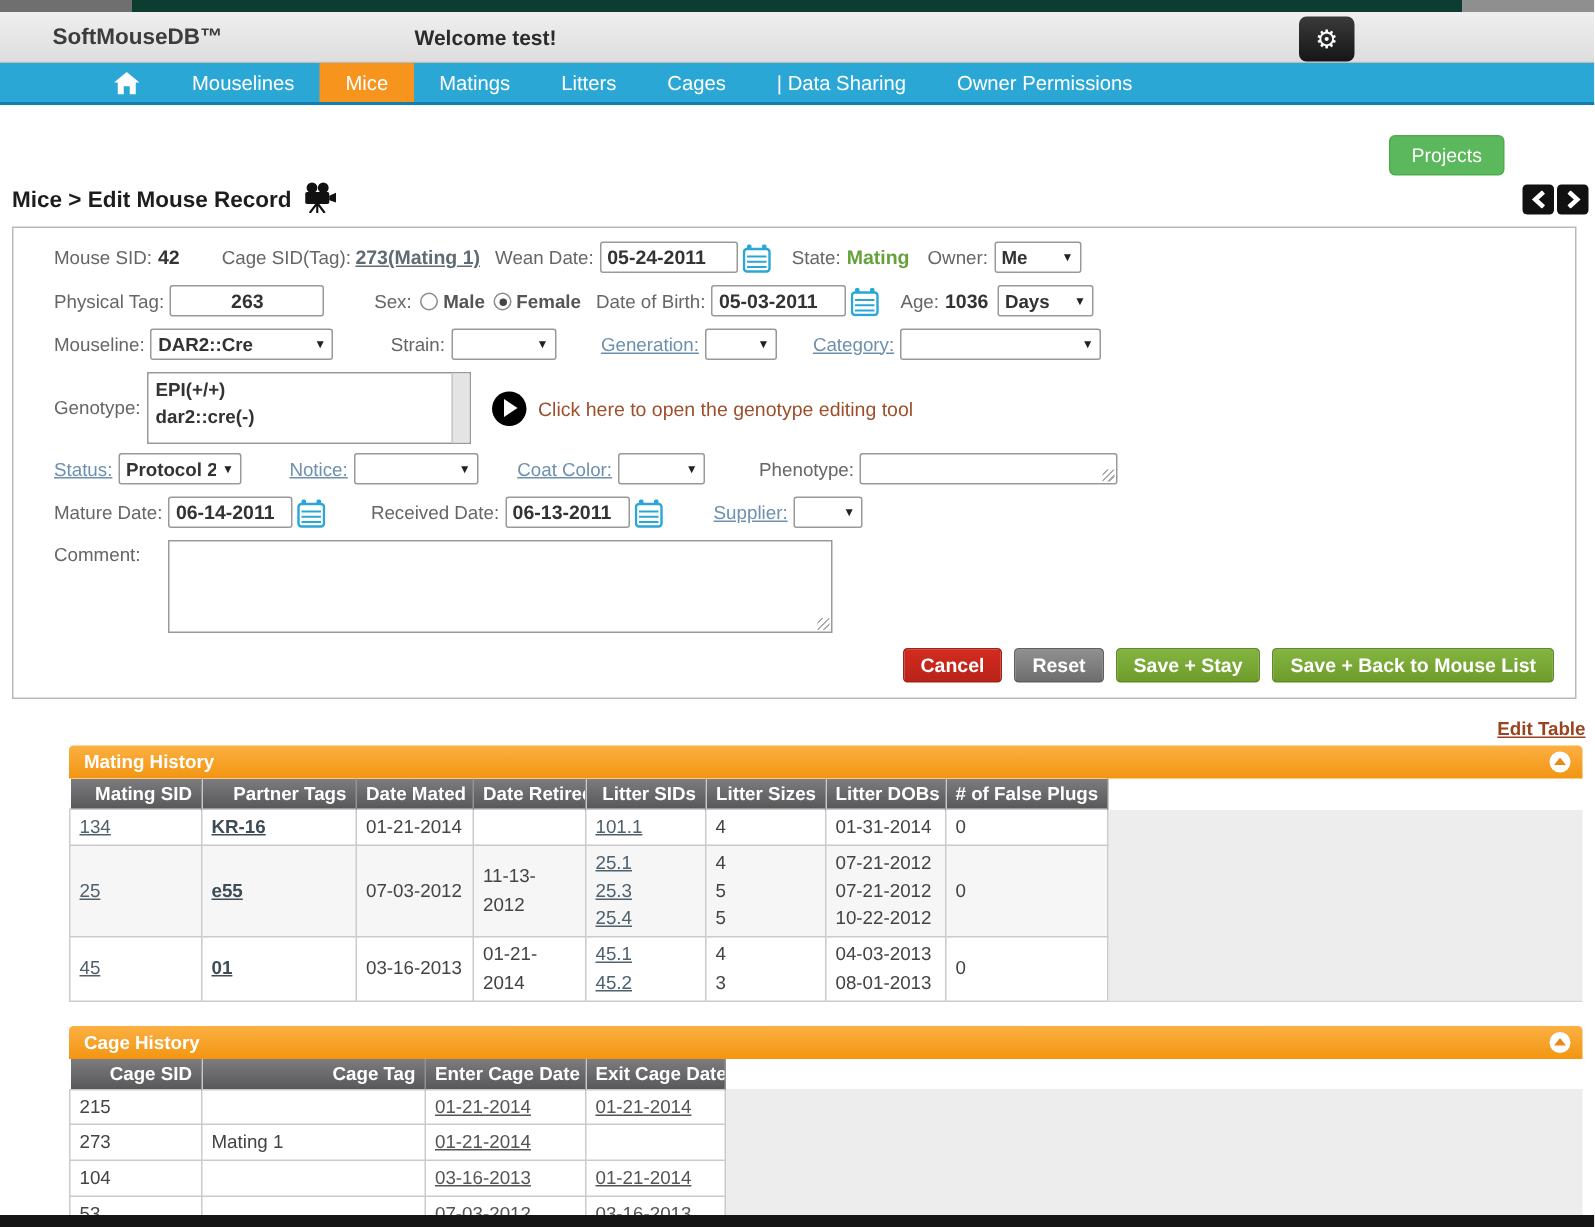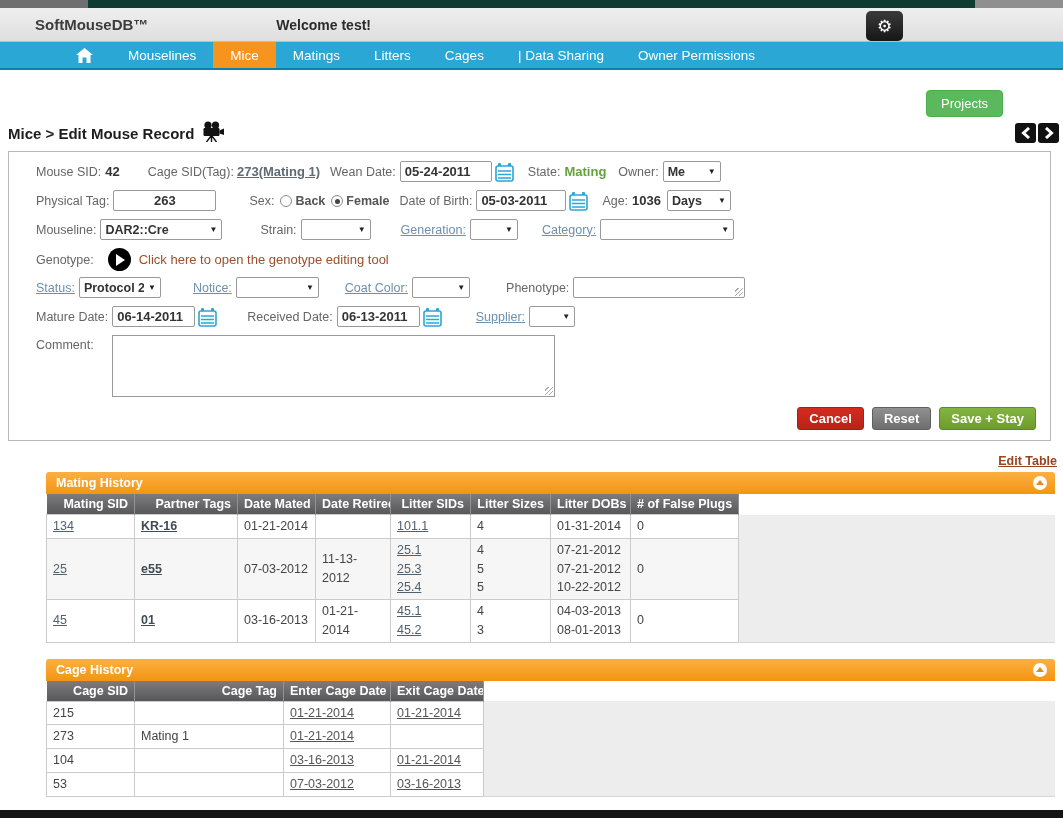--- a/index.html
+++ b/index.html
@@ -241,21 +241,21 @@
           <span class="caret">▼</span>
       </span>
     </div>
 
     <div class="frow">
       <span class="lbl">Physical Tag:</span>
       <input class="tbox" style="width: 103px; margin-left: 4px; text-align: center;" value="263">
       <span class="gap" style="width:33px"></span>
       <span class="lbl">Sex:</span>
       <span class="radio"></span>
-      <span class="radio-lbl">Back</span>
+      <span class="radio-lbl">Male</span>
       <span class="radio checked"></span>
       <span class="radio-lbl">Female</span>
       <span class="gap" style="width:10px"></span>
       <span class="lbl">Date of Birth:</span>
       <input class="tbox" style="width: 90px; margin-left: 4px;" value="05-03-2011">
       <span class="cal">
         <svg width="19" height="20" viewBox="0 0 19 20">
             <rect x="3" y="1" width="3" height="4" rx="1" fill="#2ba7d6"></rect>
             <rect x="13" y="1" width="3" height="4" rx="1" fill="#2ba7d6"></rect>
             <rect x="1" y="4" width="17" height="15" rx="2" fill="#fff" stroke="#2ba7d6" stroke-width="1.6"></rect>
@@ -292,20 +292,25 @@
       <span class="gap" style="width:24px"></span>
       <span class="lbl lbl-link">Category:</span>
       <span class="sel" style="width:134px; margin-left:4px">
         <span class="sel-val"></span>
           <span class="caret">▼</span>
       </span>
     </div>
 
     <div class="frow" style="margin-bottom:6px">
       <span class="lbl">Genotype:</span>
+      <span class="genotype-box" style="margin-left:4px">
+        <pre>EPI(+/+)
+dar2::cre(-)</pre>
+        <span class="genotype-scroll"></span>
+      </span>
       <span class="play-btn">
           <i></i>
         </span>
       <span class="genotype-tool-link">Click here to open the genotype editing tool</span>
     </div>
 
     <div class="frow">
       <span class="lbl lbl-link">Status:</span>
       <span class="sel" style="width:82px; margin-left:4px">
         <span class="sel-val">Protocol 2</span>
@@ -364,20 +369,21 @@
       <span class="lbl" style="margin-top:3px">Comment:</span>
       <span class="resize-wrap" style="margin-left:18px">
         <textarea class="comment" style=""></textarea>
       </span>
     </div>
 
     <div class="form-btn-row">
       <button class="fbtn fbtn-cancel">Cancel</button>
       <button class="fbtn fbtn-reset">Reset</button>
       <button class="fbtn fbtn-green">Save + Stay</button>
+      <button class="fbtn fbtn-green">Save + Back to Mouse List</button>
     </div>
   </div>
 
   <div class="edit-table-row">
     <a class="edit-table-link">Edit Table</a>
   </div>
 
   <div class="section">
     <div class="section-bar">
       <span>Mating History</span>

